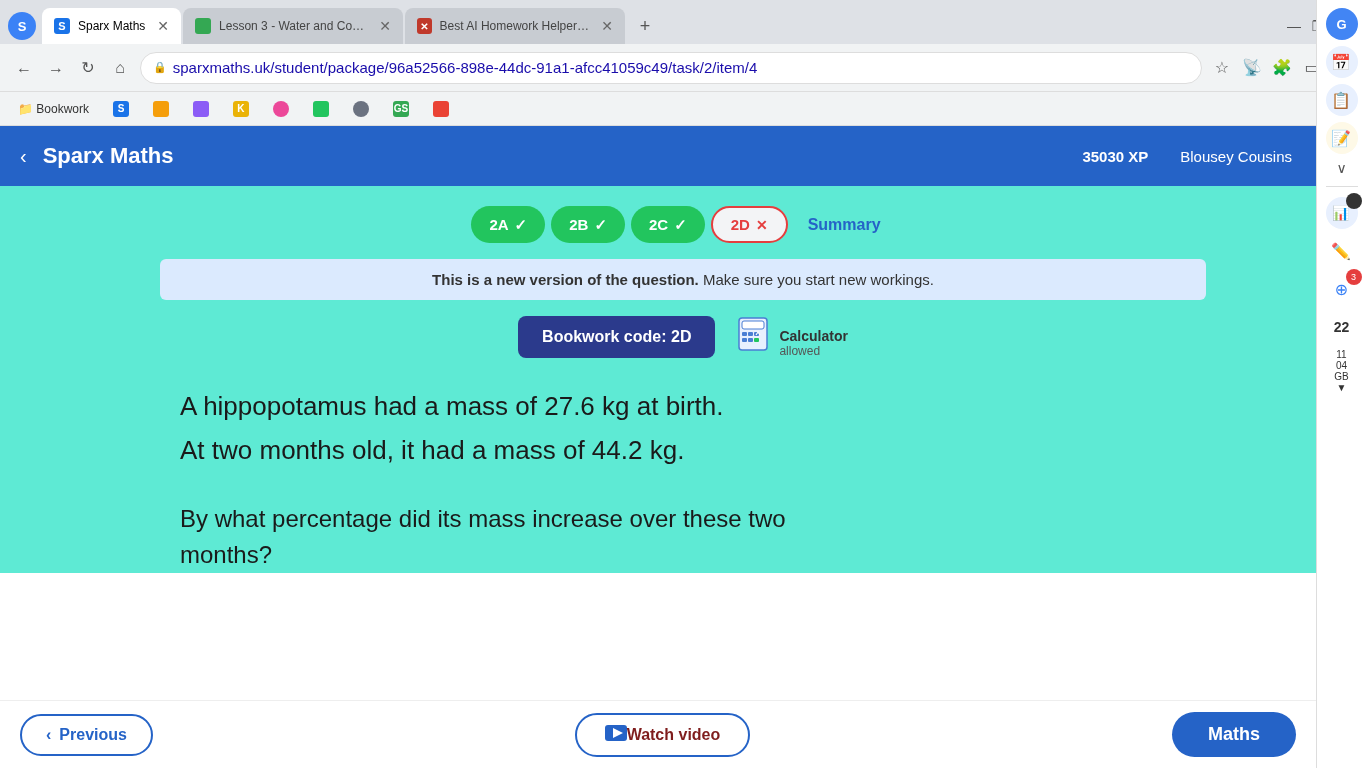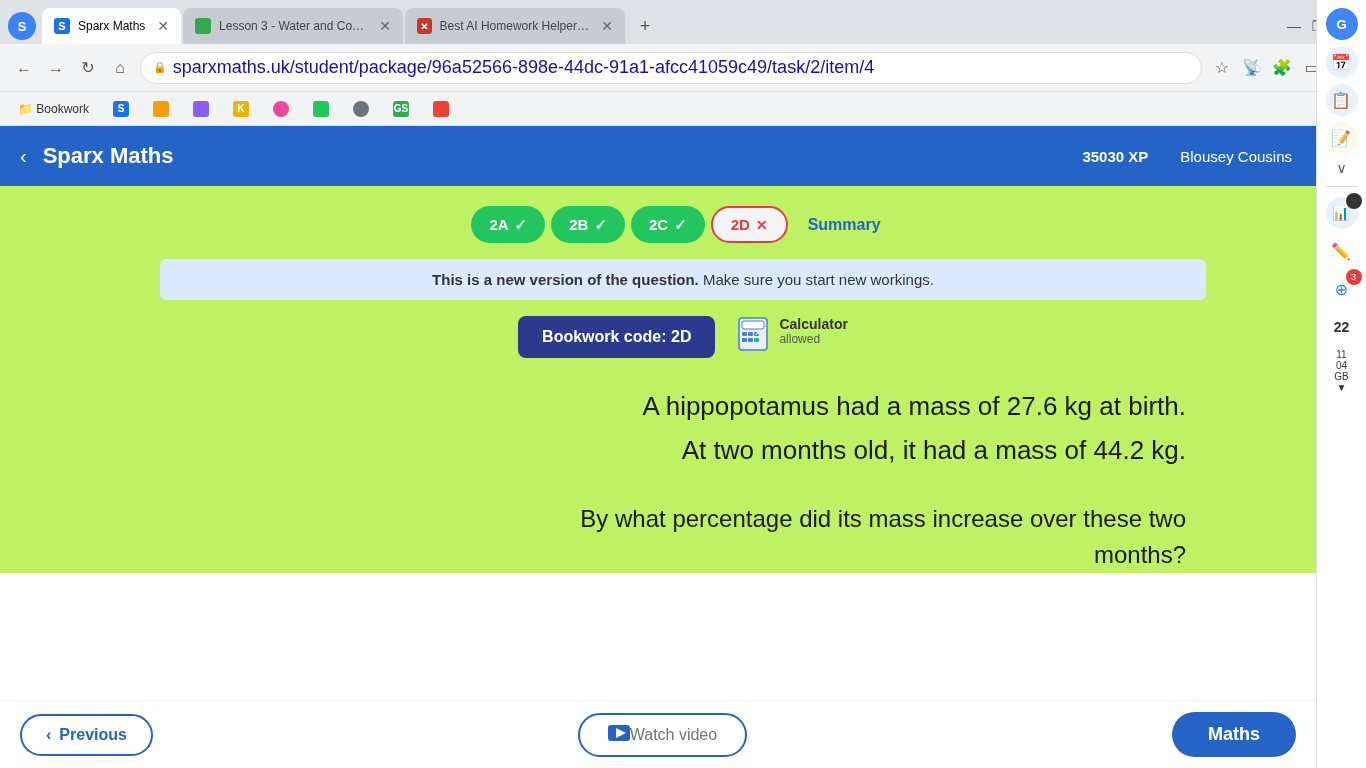--- a/index.html
+++ b/index.html
@@ -15,69 +15,69 @@
     .tab-close { margin-left: 4px; color: #666; cursor: pointer; font-size: 14px; flex-shrink: 0; }
     .tab-new { width: 28px; height: 28px; display: flex; align-items: center; justify-content: center; border-radius: 50%; color: #555; font-size: 18px; cursor: pointer; margin-left: 4px; }
     .spacer { flex: 1; }
     .window-controls { display: flex; align-items: center; gap: 8px; padding-right: 8px; }
     .win-btn { width: 16px; height: 16px; font-size: 14px; color: #555; cursor: pointer; display: flex; align-items: center; justify-content: center; }
 
     .address-bar { background: #f1f3f4; padding: 6px 12px; display: flex; align-items: center; gap: 8px; height: 48px; border-bottom: 1px solid #ddd; }
     .nav-btn { width: 24px; height: 24px; display: flex; align-items: center; justify-content: center; color: #555; font-size: 16px; cursor: pointer; border-radius: 50%; }
     .url-box { flex: 1; background: #fff; border-radius: 20px; height: 32px; display: flex; align-items: center; padding: 0 12px; font-size: 13px; color: #333; border: 1px solid #ddd; gap: 6px; }
     .url-icon { font-size: 11px; color: #555; }
-    .url-text { flex: 1; font-size: 18px; color: #1a0dab; }
+    .url-text { flex: 1; font-size: 15px; color: #1a0dab; }
     .address-actions { display: flex; gap: 6px; }
     .addr-icon { width: 24px; height: 24px; display: flex; align-items: center; justify-content: center; color: #555; font-size: 16px; cursor: pointer; }
 
     .bookmarks-bar { background: #f1f3f4; padding: 4px 12px; display: flex; align-items: center; gap: 12px; height: 34px; border-bottom: 1px solid #ddd; font-size: 12px; color: #333; }
     .bookmark-item { display: flex; align-items: center; gap: 4px; cursor: pointer; padding: 2px 6px; border-radius: 4px; }
 
     
     .app-header { background: #2563c7; color: #fff; height: 60px; display: flex; align-items: center; padding: 0 20px; gap: 16px; }
     .back-btn { color: #fff; font-size: 20px; cursor: pointer; }
     .app-title { font-size: 22px; font-weight: 700; flex: 1; }
     .xp-display { font-size: 15px; font-weight: 600; margin-right: 16px; }
     .user-name { font-size: 15px; font-weight: 500; margin-right: 16px; }
     .menu-icon { font-size: 22px; cursor: pointer; display: flex; flex-direction: column; gap: 4px; }
     .menu-line { width: 22px; height: 2px; background: #fff; display: block; }
 
     
-    .main-content { background: #bef264; padding: 20px 0 0 0; position: relative; }
+    .main-content { background: #5eead4; padding: 20px 0 0 0; position: relative; }
 
     
     .task-tabs { display: flex; justify-content: center; gap: 6px; margin-bottom: 16px; }
     .task-tab { display: flex; align-items: center; gap: 6px; padding: 8px 18px; border-radius: 24px; font-size: 15px; font-weight: 600; cursor: pointer; border: none; }
     .task-tab.done { background: #22c55e; color: #fff; }
     .task-tab.current { background: #f3f4f6; color: #e53e3e; border: 2px solid #e53e3e; }
     .task-tab.summary { background: transparent; color: #2563c7; border: none; font-size: 16px; font-weight: 600; text-decoration: none; cursor: pointer; padding: 8px 14px; }
     .x-icon { font-size: 14px; color: #e53e3e; }
 
     
     .info-banner { background: #dbeafe; border-radius: 6px; padding: 12px 24px; text-align: center; margin: 0 160px 16px 160px; font-size: 15px; color: #333; }
     .info-banner strong { font-weight: 700; }
 
     
     .bookwork-row { display: flex; justify-content: center; align-items: center; gap: 20px; margin-bottom: 30px; }
     .bookwork-code { background: #2b3a8c; color: #fff; padding: 12px 24px; border-radius: 8px; font-size: 16px; font-weight: 600; }
-    .calculator-badge { display: flex; align-items: flex-start; gap: 8px; font-size: 14px; color: #333; }
+    .calculator-badge { display: flex; align-items: flex-end; gap: 8px; font-size: 14px; color: #333; }
     .calc-icon { font-size: 22px; }
 
     
-    .question-area { text-align: right; padding: 0 180px; margin-bottom: 40px; }
+    .question-area { text-align: left; padding: 0 180px; margin-bottom: 40px; }
     .question-line1 { font-size: 26px; color: #1a1a1a; margin-bottom: 8px; line-height: 1.4; }
     .question-line2 { font-size: 26px; color: #1a1a1a; margin-bottom: 32px; line-height: 1.4; }
     .question-line3 { font-size: 24px; color: #1a1a1a; line-height: 1.5; }
     .question-line4 { font-size: 24px; color: #1a1a1a; line-height: 1.5; }
     .question-line5 { font-size: 24px; color: #1a1a1a; line-height: 1.5; }
 
     
     .bottom-nav { position: fixed; bottom: 0; left: 0; right: 50px; height: 68px; background: #fff; border-top: 1px solid #eee; display: flex; align-items: center; justify-content: space-between; padding: 0 20px; }
     .prev-btn { display: flex; align-items: center; gap: 8px; border: 2px solid #2563c7; color: #2563c7; background: #fff; padding: 10px 24px; border-radius: 30px; font-size: 16px; font-weight: 600; cursor: pointer; }
-    .watch-btn { display: flex; align-items: center; gap: 0; border: 2px solid #2563c7; color: #737373; background: #fff; padding: 10px 28px; border-radius: 30px; font-size: 16px; font-weight: 400; cursor: pointer; }
+    .watch-btn { display: flex; align-items: center; gap: 0; border: 2px solid #2563c7; color: #7f1d1d; background: #fff; padding: 10px 28px; border-radius: 30px; font-size: 16px; font-weight: 700; cursor: pointer; }
     .answer-btn { background: #2563c7; color: #fff; border: none; padding: 12px 36px; border-radius: 30px; font-size: 18px; font-weight: 700; cursor: pointer; }
 
     
     .chrome-side { position: fixed; right: 0; top: 0; width: 50px; height: 768px; background: #fff; border-left: 1px solid #ddd; display: flex; flex-direction: column; align-items: center; padding-top: 8px; gap: 6px; z-index: 100; }
     .chrome-ext-icon { width: 32px; height: 32px; border-radius: 50%; display: flex; align-items: center; justify-content: center; font-size: 14px; cursor: pointer; }
     .tab-icon-s { background: #1a73e8; color: #fff; width: 16px; height: 16px; border-radius: 3px; display: flex; align-items: center; justify-content: center; font-size: 11px; font-weight: 700; }
     .tab-icon-x { background: #c0392b; color: #fff; border-radius: 3px; width: 16px; height: 16px; display: flex; align-items: center; justify-content: center; font-size: 10px; font-weight: 700; }
   </style>
 </head>
 <body>

